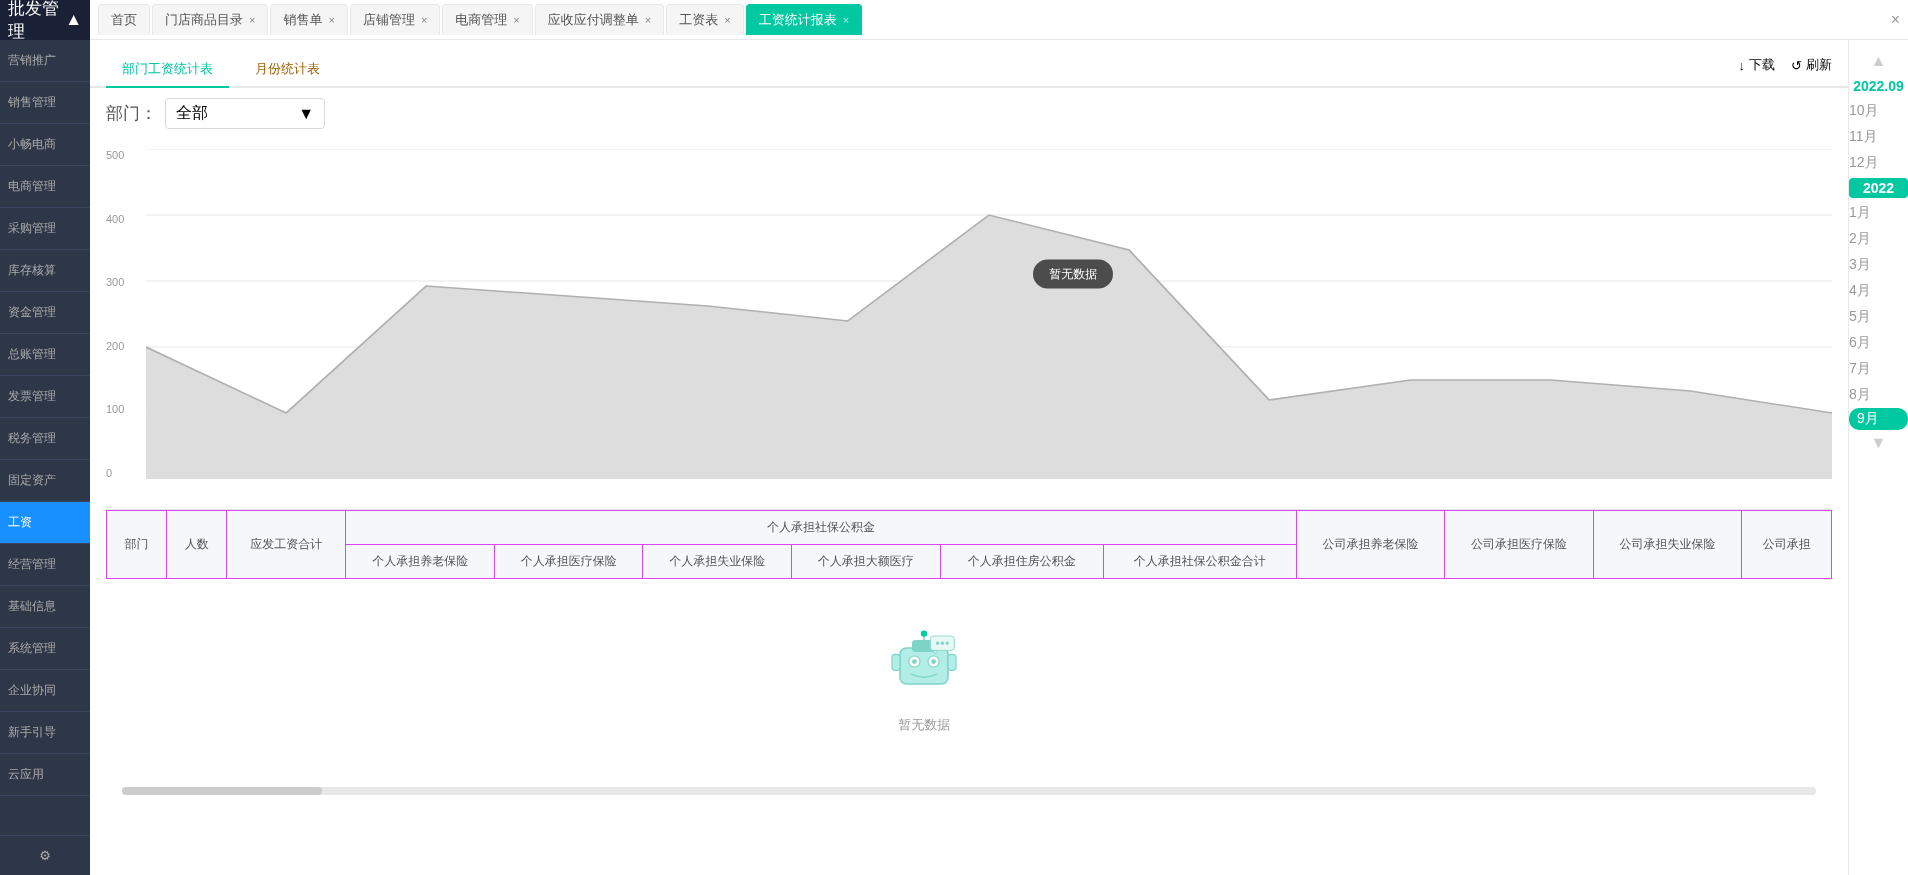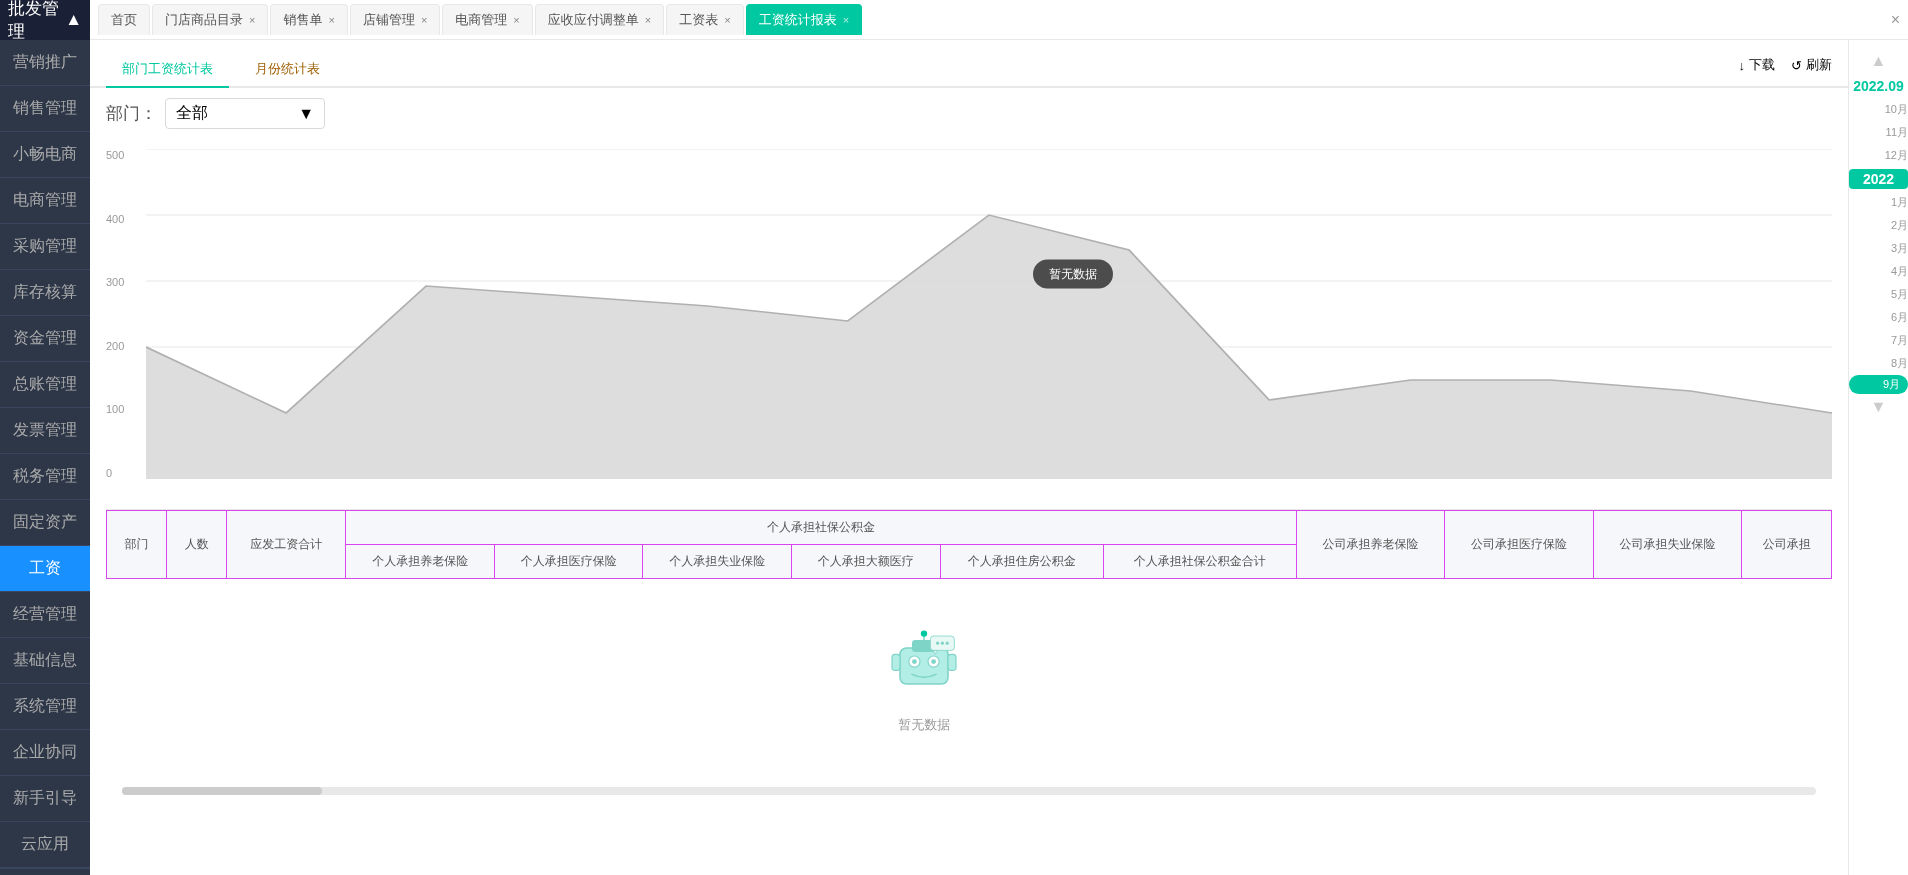--- a/index.html
+++ b/index.html
@@ -20,24 +20,24 @@
       color: white;
       padding: 10px 8px;
       font-size: 17px;
       display: flex;
       align-items: center;
       justify-content: space-between;
       height: 40px;
     }
     .sidebar-item {
       padding: 12px 8px;
-      text-align: center;
+      text-align: left;
       cursor: pointer;
       color: #aaa;
-      font-size: 16px;
+      font-size: 12px;
       border-bottom: 1px solid #3a4560;
     }
     .sidebar-item.active { background: #1890ff; color: white; }
     .sidebar-footer {
       margin-top: auto;
       padding: 12px 8px;
       text-align: center;
       color: #aaa;
       cursor: pointer;
       border-top: 1px solid #3a4560;
@@ -269,26 +269,26 @@
     }
     .timeline-year-item {
       font-size: 14px;
       color: #999;
       padding: 4px 0;
       cursor: pointer;
       width: 100%;
       text-align: center;
     }
     .timeline-month-item {
-      font-size: 11px;
+      font-size: 14px;
       color: #999;
       padding: 4px 0;
       cursor: pointer;
       width: 100%;
-      text-align: right;
+      text-align: left;
     }
     .timeline-month-item.active {
       background: #00c8a0;
       color: white;
       border-radius: 10px;
     }
     .timeline-nav {
       font-size: 16px;
       color: #ccc;
       cursor: pointer;

